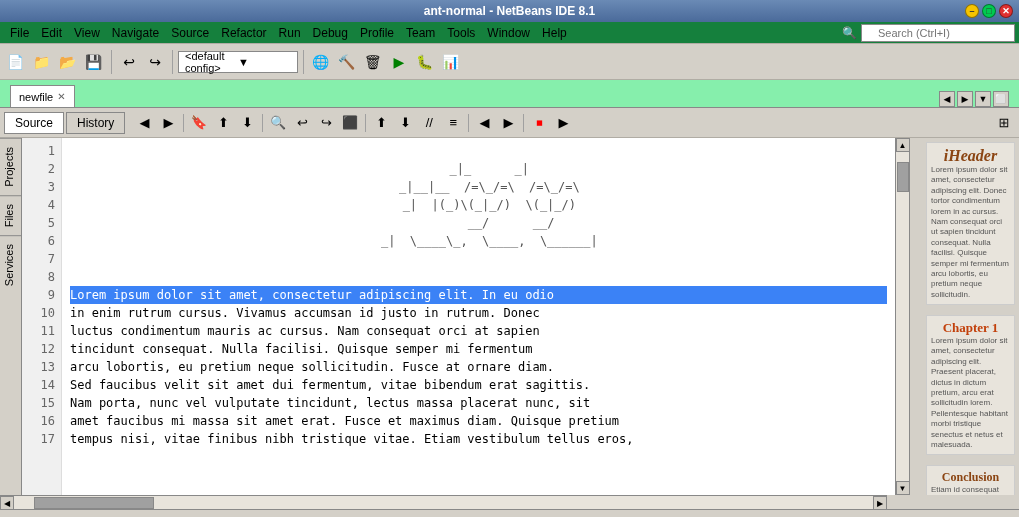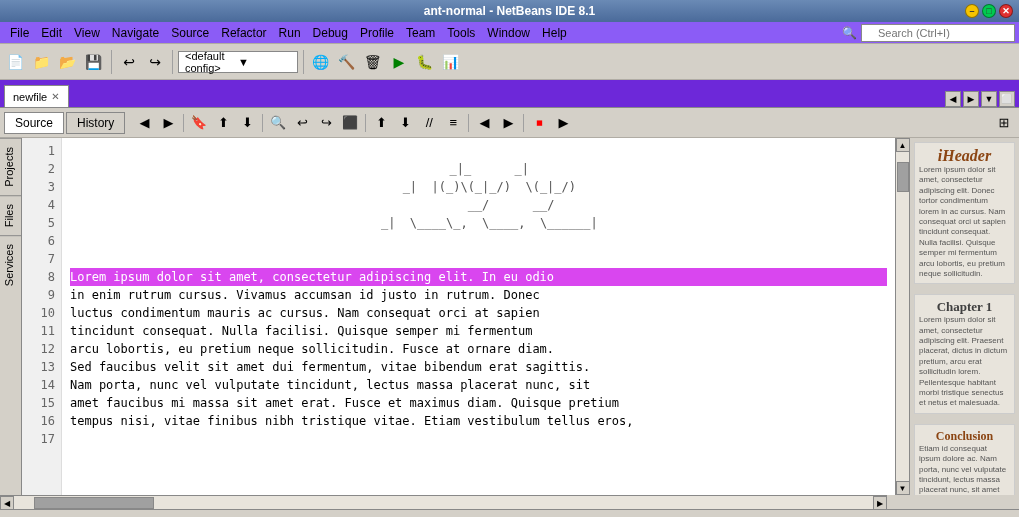--- a/index.html
+++ b/index.html
@@ -33,21 +33,21 @@
       display: flex; align-items: center; justify-content: center;
       font-size: 9px; color: #333;
       font-weight: bold;
     }
     .tb-min { background: #f5c400; }
     .tb-max { background: #00ca50; }
     .tb-close { background: #e03030; color: white; }
 
     
     .menu-bar {
-      background: #8b5cf6;
+      background: #15803d;
       display: flex;
       align-items: center;
       padding: 2px 4px;
       height: 22px;
       border-bottom: 1px solid #b0aca4;
     }
     .menu-item {
       padding: 2px 6px;
       cursor: pointer;
       font-size: 12px;
@@ -102,24 +102,24 @@
       padding: 2px 6px;
       font-size: 11px;
       cursor: pointer;
       height: 22px;
       min-width: 120px;
     }
     .config-dropdown span { flex: 1; }
 
     
     .tab-bar {
-      background: #6d28d9;
+      background: #86efac;
       display: flex;
       align-items: flex-end;
-      padding: 2px 4px 0;
+      padding: 2px 10px 0;
       height: 28px;
       border-bottom: 1px solid #888;
     }
     .tab {
       display: flex;
       align-items: center;
       background: #ece9e0;
       border: 1px solid #888;
       border-bottom: none;
       padding: 2px 8px;
@@ -211,39 +211,40 @@
       overflow: hidden;
       position: relative;
     }
     .code-line {
       height: 18px;
       line-height: 18px;
       white-space: pre;
       color: #000;
     }
     .code-line.selected {
-      background: #d946ef;
+      background: #3b82f6;
       color: white;
     }
 
     
     .right-panel {
       width: 110px;
       background: #d4d0c8;
       border-left: 1px solid #888;
       display: flex;
       flex-direction: column;
       overflow: hidden;
     }
     .right-panel-content {
       flex: 1;
       overflow: hidden;
       display: flex;
       flex-direction: column;
       gap: 2px;
+      padding-left: 12px;
     }
     .preview-section {
       background: #e8e4dc;
       margin: 4px;
       padding: 4px;
       border: 1px solid #ccc;
     }
     .preview-text {
       font-size: 8px;
       color: #555;
@@ -483,20 +484,21 @@
         <div class="line-num">13</div>
         <div class="line-num">14</div>
         <div class="line-num">15</div>
         <div class="line-num">16</div>
         <div class="line-num">17</div>
       </div>
 
       <div class="code-area">
         <div class="code-line ascii-art"> </div>
         <div class="code-line ascii-art">   _|_      _|</div>
+        <div class="code-line ascii-art">   _|__|__  /=\_/=\  /=\_/=\</div>
         <div class="code-line ascii-art">   _|  |(_)\(_|_/)  \(_|_/)</div>
         <div class="code-line ascii-art">         __/      __/</div>
         <div class="code-line ascii-art">   _|  \____\_,  \____,  \______|</div>
         <div class="code-line ascii-art"> </div>
         <div class="code-line ascii-art"> </div>
         <div class="code-line selected">Lorem ipsum dolor sit amet, consectetur adipiscing elit. In eu odio</div>
         <div class="code-line">in enim rutrum cursus. Vivamus accumsan id justo in rutrum. Donec</div>
         <div class="code-line">luctus condimentum mauris ac cursus. Nam consequat orci at sapien</div>
         <div class="code-line">tincidunt consequat. Nulla facilisi. Quisque semper mi fermentum</div>
         <div class="code-line">arcu lobortis, eu pretium neque sollicitudin. Fusce at ornare diam.</div>
@@ -517,21 +519,21 @@
 
     <div class="right-panel">
       <div class="right-panel-content">
 
         <div class="preview-section">
           <div style="font-size:16px; font-weight:bold; text-align:center; color:#8B4513; font-family:serif; font-style:italic;">iHeader</div>
           <div class="preview-text">Lorem ipsum dolor sit amet, consectetur adipiscing elit. Donec tortor condimentum lorem in ac cursus. Nam consequat orci ut sapien tincidunt consequat. Nulla facilisi. Quisque semper mi fermentum arcu lobortis, eu pretium neque sollicitudin.</div>
         </div>
 
         <div class="preview-section">
-          <div style="font-size:13px; font-weight:bold; text-align:center; color:#404040; font-family:serif;">Chapter 1</div>
+          <div style="font-size:13px; font-weight:bold; text-align:center; color:#c2410c; font-family:serif;">Chapter 1</div>
           <div class="preview-text">Lorem ipsum dolor sit amet, consectetur adipiscing elit. Praesent placerat, dictus in dictum pretium, arcu erat sollicitudin lorem. Pellentesque habitant morbi tristique senectus et netus et malesuada.</div>
         </div>
 
         <div class="preview-section">
           <div style="font-size:12px; font-weight:bold; text-align:center; color:#8B4513; font-family:serif;">Conclusion</div>
           <div class="preview-text">Etiam id consequat ipsum dolore ac. Nam porta, nunc vel vulputate tincidunt, lectus massa placerat nunc, sit amet faucibus mi massa sit amet erat.</div>
         </div>
       </div>
     </div>
 

